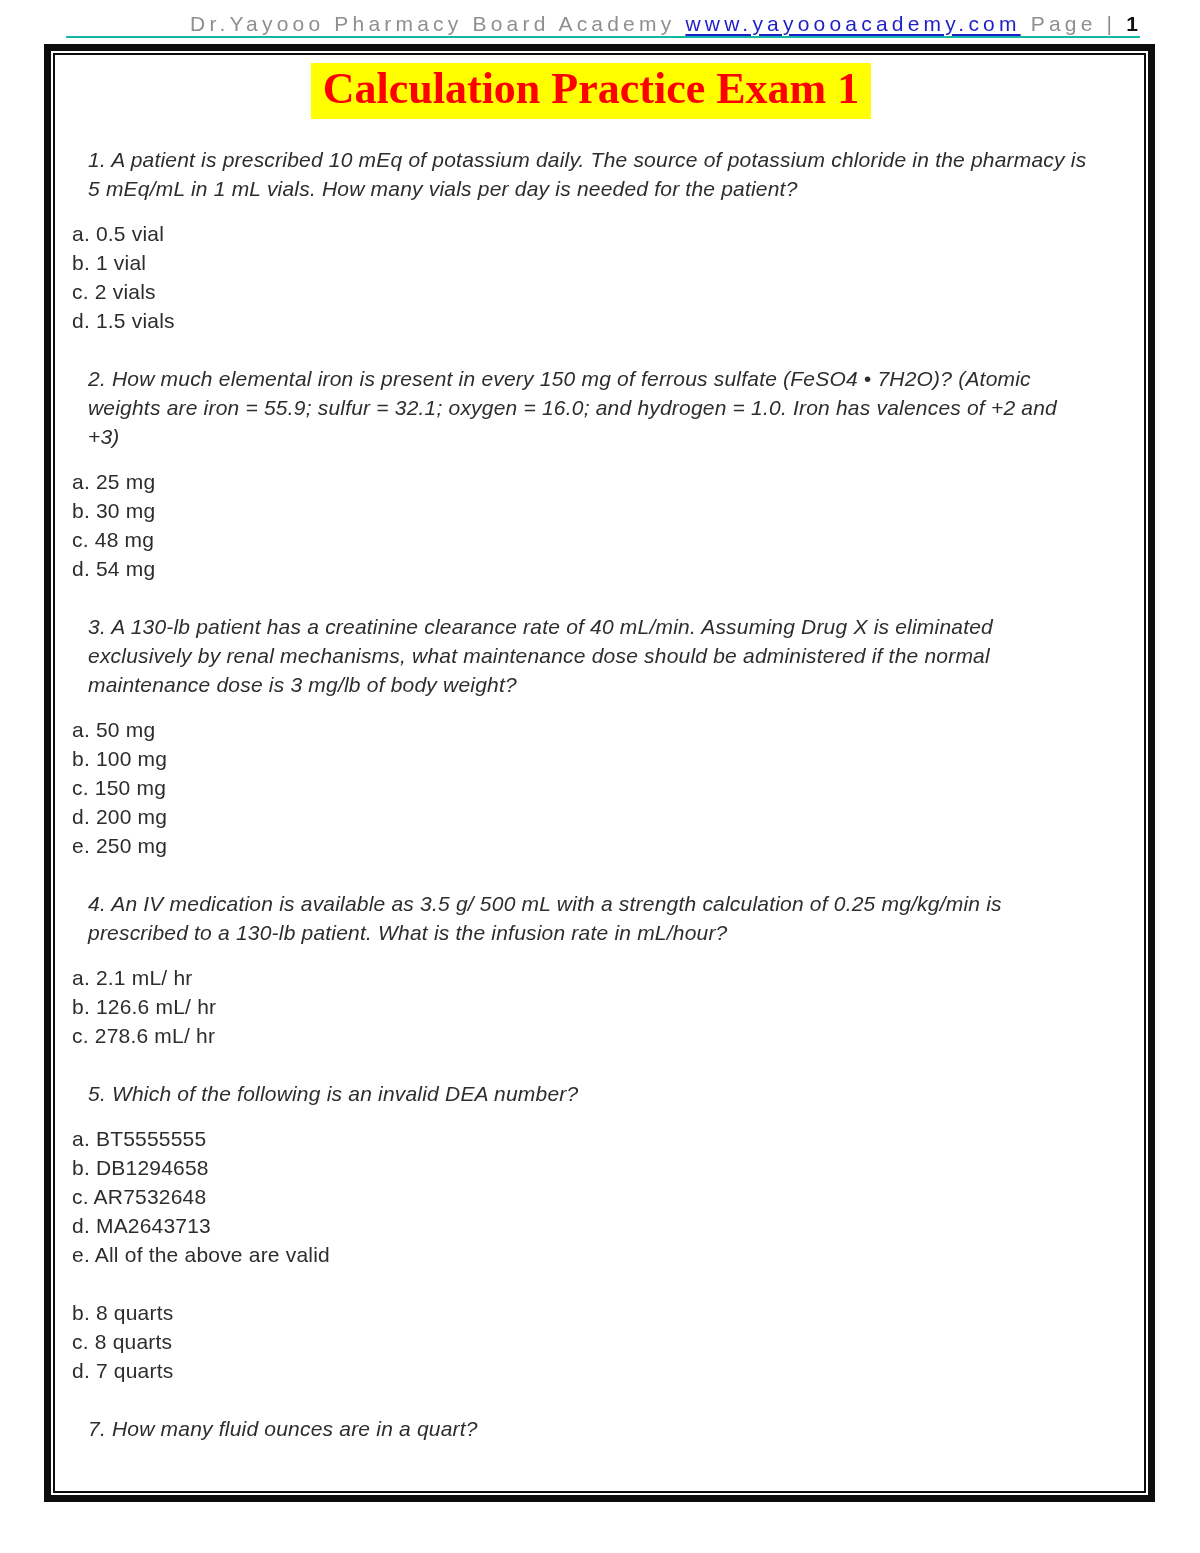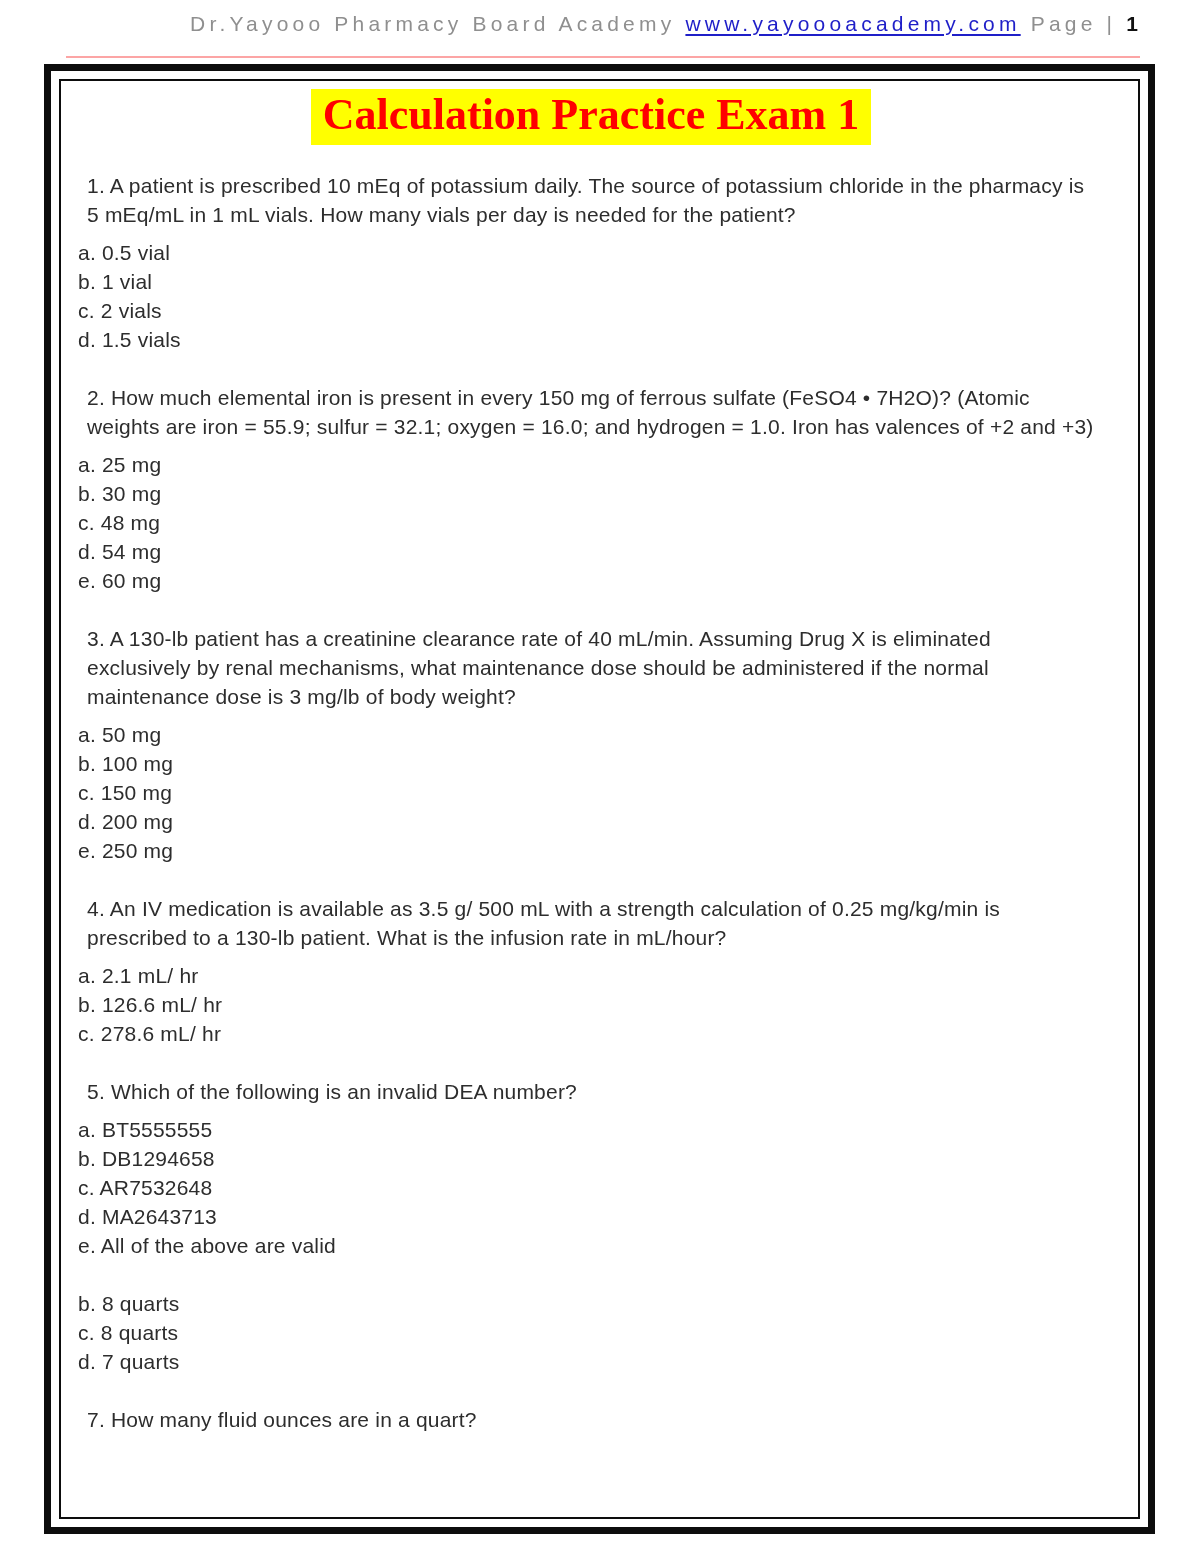--- a/index.html
+++ b/index.html
@@ -10,22 +10,22 @@
     height: 1553px;
     overflow: hidden;
   }
   body {
     font-family: "Liberation Sans", sans-serif;
   }
 
   
   .page-header {
     margin: 12px 60px 0 66px;
-    padding-bottom: 20px;
-    border-bottom: 2px solid #fca5a5;
+    padding-bottom: 0;
+    border-bottom: 2px solid #14b8a6;
     text-align: right;
     white-space: nowrap;
     font-size: 21px;
     letter-spacing: 4.2px;
     color: var(--header-gray, #8f8f8f);
   }
   .page-header a {
     color: var(--link-blue, #1f1fc8);
     text-decoration: underline;
     text-underline-offset: 3px;
@@ -34,21 +34,21 @@
   .page-header .page-num {
     color: #111111;
     font-weight: bold;
     letter-spacing: 2px;
   }
 
   
   .exam-box {
     margin: 6px 45px 0 44px;
     border: 7px solid #0d0d0d;
-    padding: 8px;
+    padding: 2px;
     background: #ffffff;
   }
   .exam-box-inner {
     border: 2px solid #0d0d0d;
     box-sizing: border-box;
     min-height: 1440px;
     padding: 8px 34px 16px 17px;
   }
 
   
@@ -70,21 +70,21 @@
   
   .questions {
     font-size: 21px;
     line-height: 29px;
     letter-spacing: 0.2px;
     color: #2d2d2d;
     max-width: 1038px;
   }
   .question { margin-top: 29px; }
   .question:first-child { margin-top: 0; }
-  .q-text { margin: 9px; }
+  .q-text { margin: 16px; font-style: italic; }
   .option { margin: 0; }
 </style>
 </head>
 <body>
 
 <div class="page-header">
   <span>Dr.Yayooo Pharmacy Board Academy</span><span> </span>
   <a href="#">www.yayoooacademy.com</a><span> </span>
   <span>Page |</span><span> </span>
   <span class="page-num">1</span>
@@ -108,21 +108,20 @@
           </div>
       </div>
 
       <div class="question">
         <p class="q-text">2. How much elemental iron is present in every 150 mg of ferrous sulfate (FeSO4 • 7H2O)? (Atomic weights are iron = 55.9; sulfur = 32.1; oxygen = 16.0; and hydrogen = 1.0. Iron has valences of +2 and +3)</p>
         <div>
             <div class="option">a. 25 mg</div>
             <div class="option">b. 30 mg</div>
             <div class="option">c. 48 mg</div>
             <div class="option">d. 54 mg</div>
-            <div class="option">e. 60 mg</div>
           </div>
       </div>
 
       <div class="question">
         <p class="q-text">3. A 130-lb patient has a creatinine clearance rate of 40 mL/min. Assuming Drug X is eliminated exclusively by renal mechanisms, what maintenance dose should be administered if the normal maintenance dose is 3 mg/lb of body weight?</p>
         <div>
             <div class="option">a. 50 mg</div>
             <div class="option">b. 100 mg</div>
             <div class="option">c. 150 mg</div>
             <div class="option">d. 200 mg</div>

